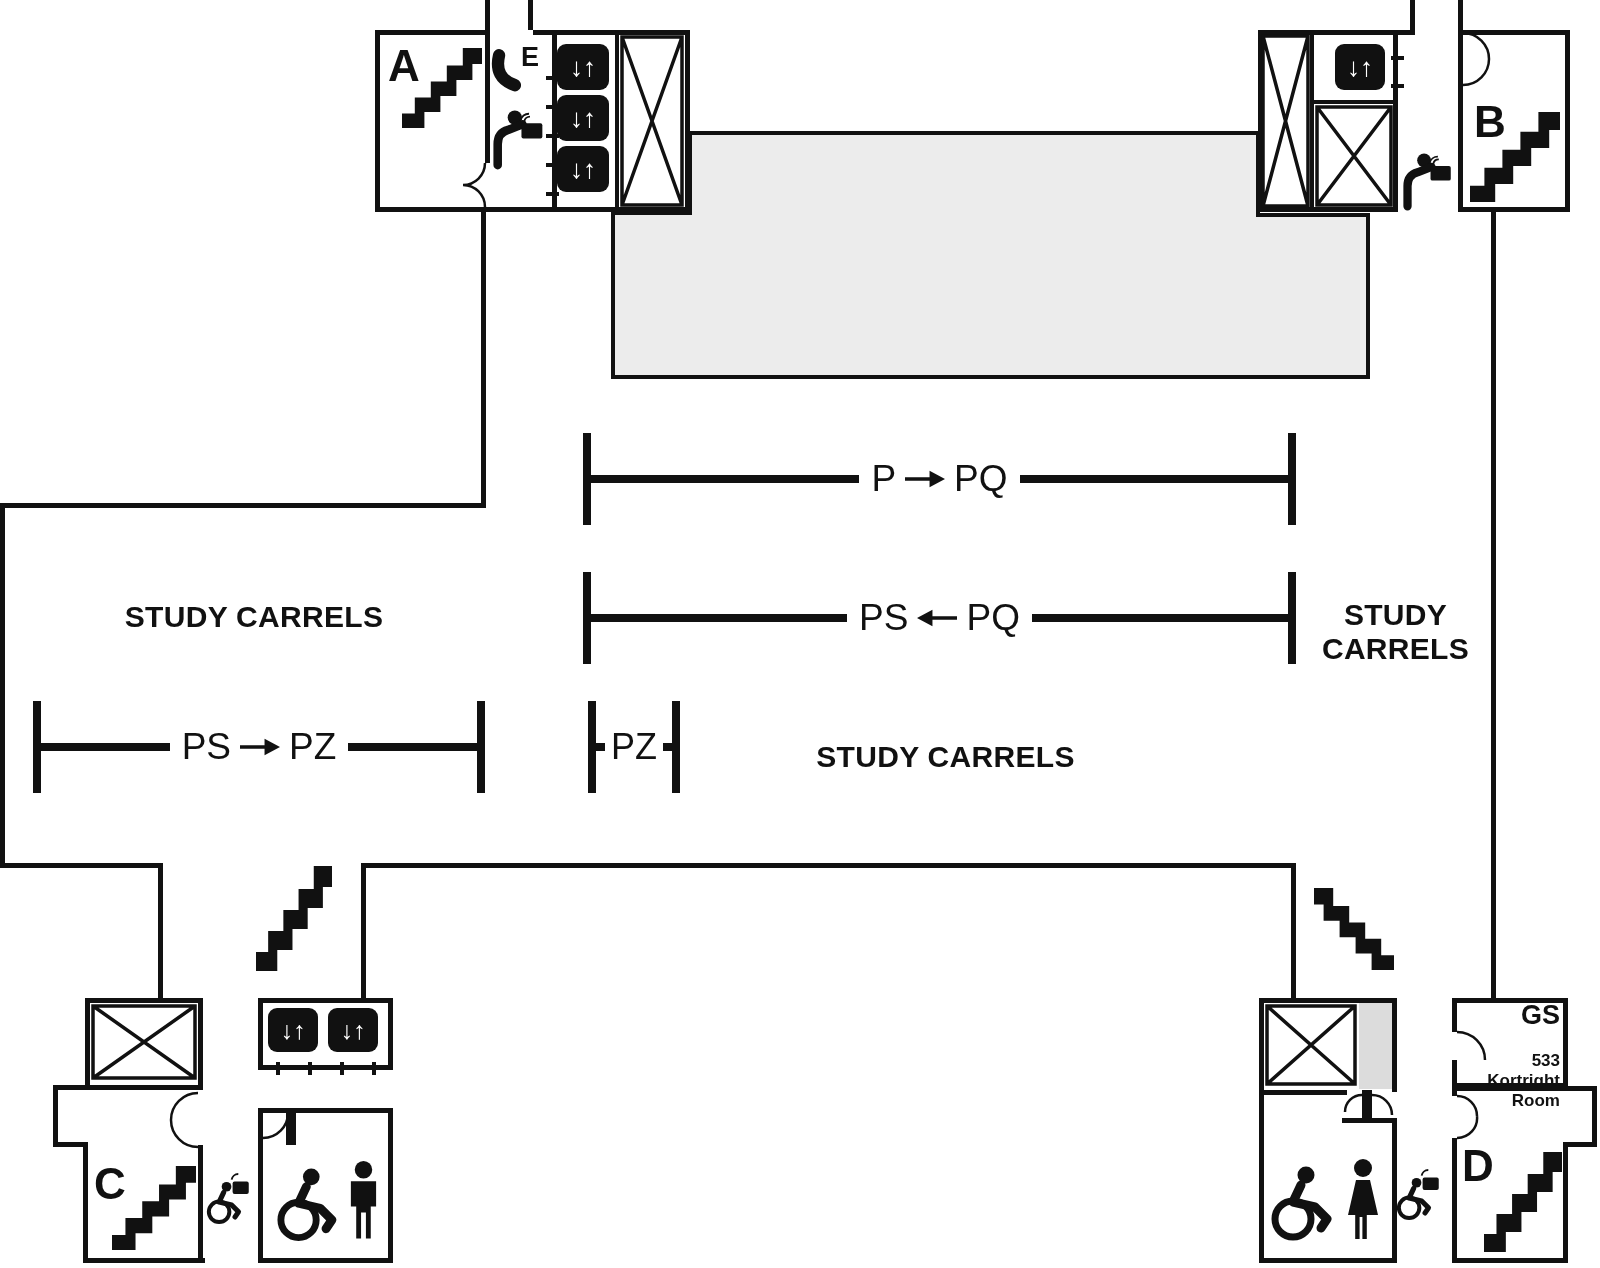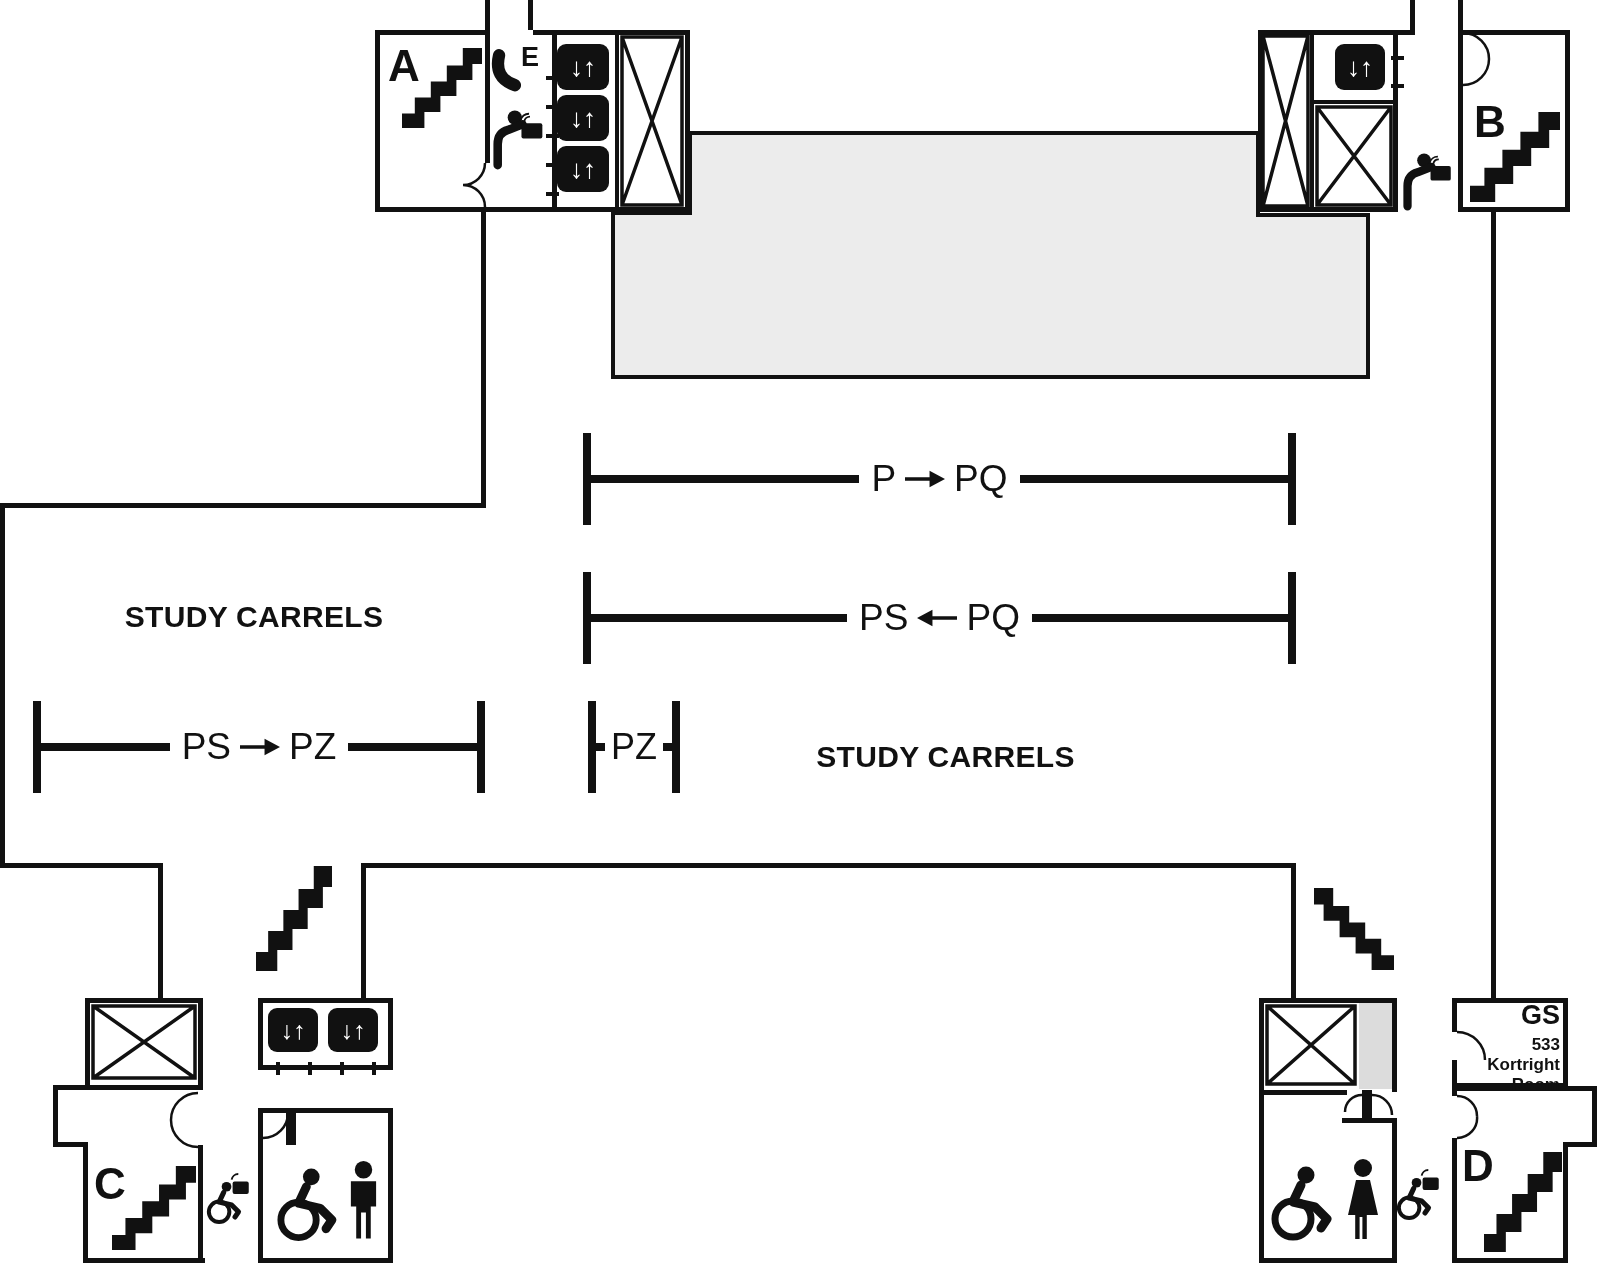--- a/index.html
+++ b/index.html
@@ -5,21 +5,21 @@
   html,body{margin:0;padding:0;background:#ffffff;}
   #plan{position:relative;width:1600px;height:1268px;background:#fff;overflow:hidden;
         font-family:"Liberation Sans","DejaVu Sans",sans-serif;color:#111;}
   #plan svg.layer{position:absolute;left:0;top:0;}
   .abs{position:absolute;}
   .st-letter{font-weight:700;font-size:44px;letter-spacing:-1px;line-height:1;}
   .e-letter{font-weight:700;font-size:27px;line-height:1;}
   .carrels{font-weight:700;font-size:30px;letter-spacing:.3px;text-align:center;line-height:1.12;white-space:nowrap;}
   .carrels.wrap{white-space:normal;}
   .gs-box{width:104px;text-align:right;line-height:1;}
-  .gs-code{font-weight:700;font-size:27px;margin-bottom:6px;}
+  .gs-code{font-weight:700;font-size:27px;margin-bottom:22px;}
   .gs-line{font-weight:700;font-size:17px;line-height:1.18;}
   .range{position:absolute;display:flex;align-items:center;height:92px;}
   .range .cap{width:8px;height:100%;background:#111;flex:0 0 auto;}
   .range .seg{flex:1 1 auto;height:8px;background:#111;}
   .range .lbl{flex:0 0 auto;display:flex;align-items:center;gap:9px;padding:0 12px;
               font-size:37px;font-weight:400;white-space:nowrap;}
   .range.small .lbl{padding:0 6px;font-size:36px;}
   .arrow{width:40px;height:20px;flex:0 0 auto;}
   .arrow.flip{transform:scaleX(-1);}
 </style>
@@ -143,20 +143,24 @@
   </svg>
 
   <div class="abs st-letter" style="left:388px;top:44px;">A</div>
   <div class="abs st-letter" style="left:1474px;top:100px;">B</div>
   <div class="abs st-letter" style="left:94px;top:1162px;">C</div>
   <div class="abs st-letter" style="left:1462px;top:1144px;">D</div>
   <div class="abs e-letter" style="left:521px;top:44px;">E</div>
 
   <div class="abs carrels" style="left:98px;top:600px;width:312px;">STUDY CARRELS</div>
   <div class="abs carrels" style="left:788px;top:740px;width:315px;">STUDY CARRELS</div>
+  <div class="abs carrels wrap" style="left:1308px;top:598px;width:175px;">
+    <span>STUDY</span><br>
+    <span>CARRELS</span>
+  </div>
 
   <div class="abs gs-box" style="left:1456px;top:1002px;">
     <div class="gs-code">GS</div>
     <div class="gs-line">533</div>
     <div class="gs-line">Kortright</div>
     <div class="gs-line">Room</div>
   </div>
 
   <div class="range" style="left:583px;top:433px;width:713px;">
     <div class="cap"></div>

